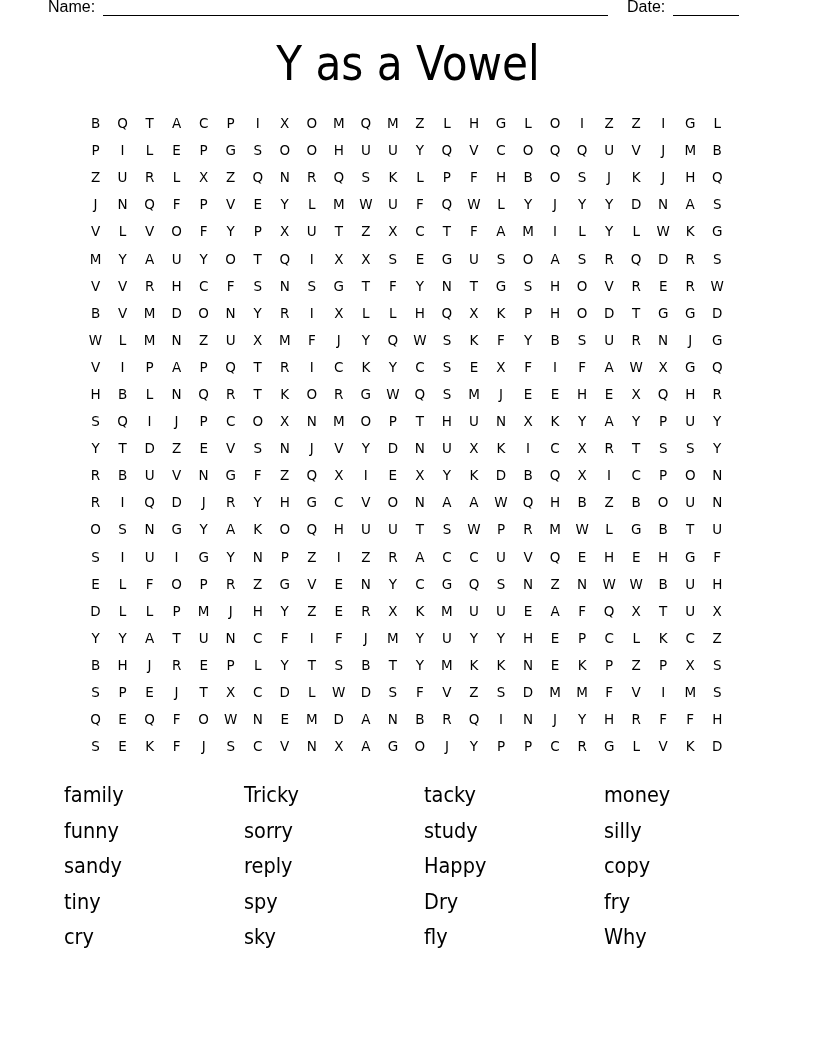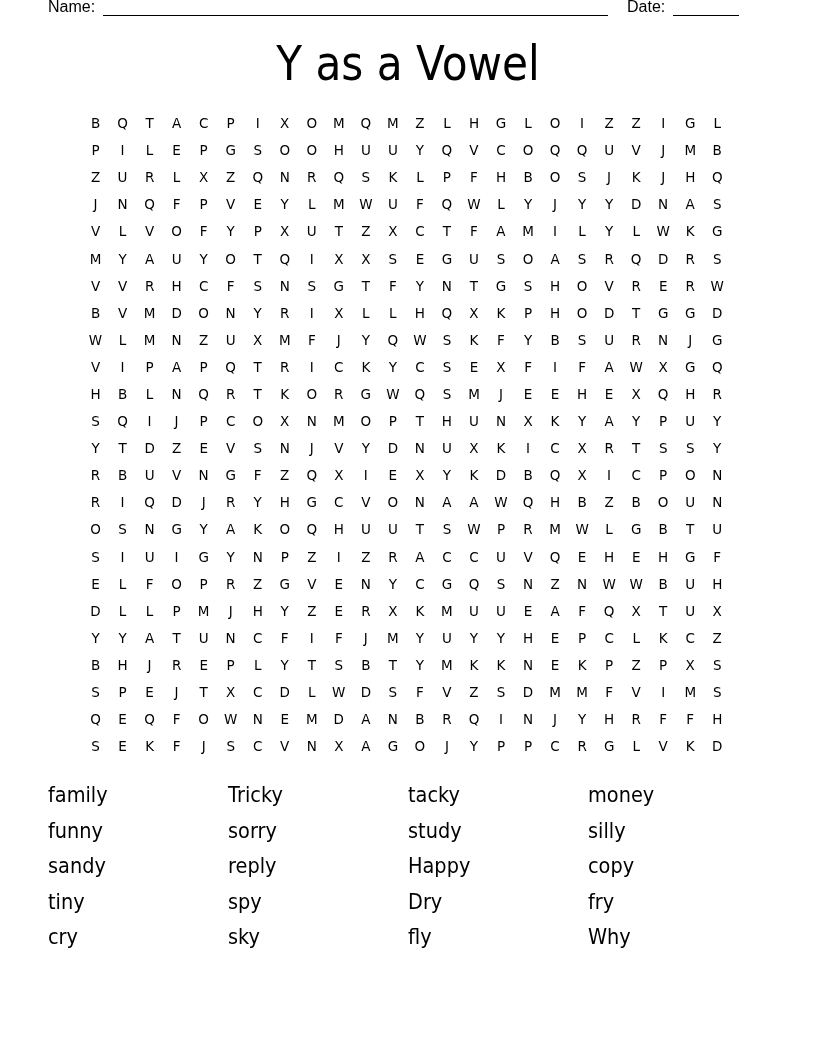--- a/index.html
+++ b/index.html
@@ -58,21 +58,21 @@
     }
     .cell {
       width: 27.04px;
       text-align: center;
       font-family: "DejaVu Sans", sans-serif;
       font-size: 13.5px;
       line-height: 27px;
     }
     .words {
       position: absolute;
-      left: 48px;
+      left: 64px;
       top: 779px;
       width: 720px;
       display: grid;
       grid-template-columns: 180px 180px 180px 180px;
       grid-auto-rows: 35.5px;
       grid-auto-flow: row;
     }
     .word {
       font-family: "DejaVu Sans", sans-serif;
       font-size: 21px;

